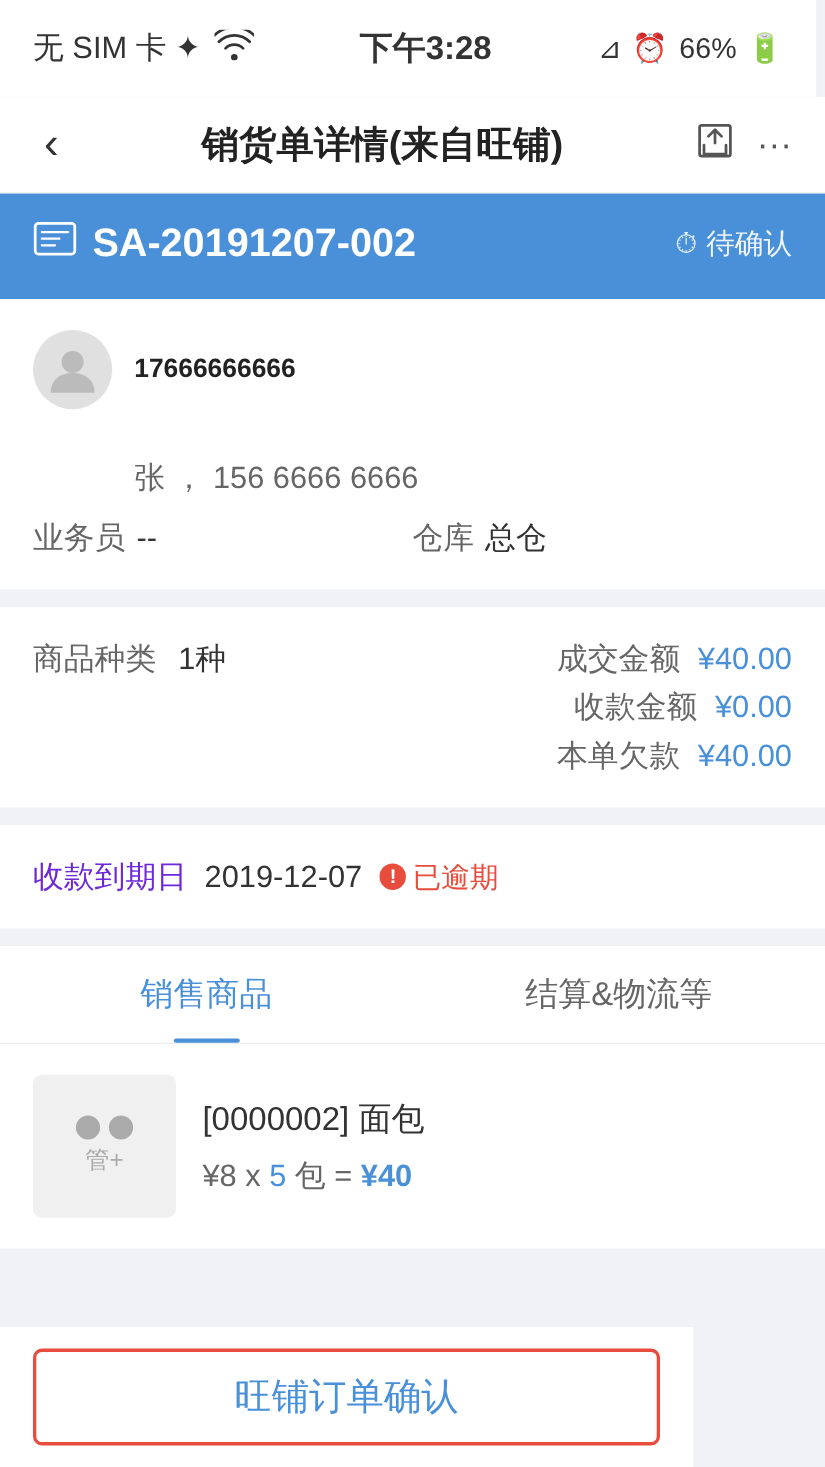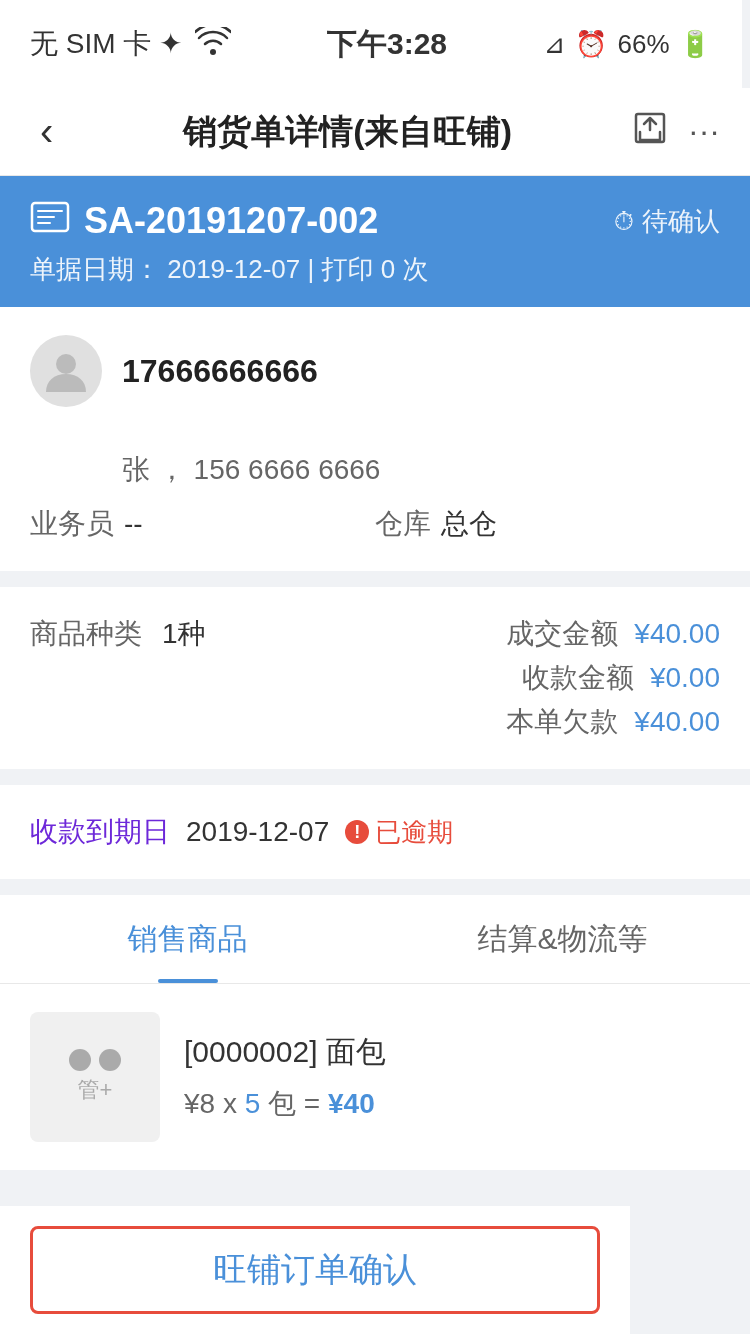--- a/index.html
+++ b/index.html
@@ -120,21 +120,21 @@
       border-radius: 50%;
       background: #e0e0e0;
       display: flex;
       align-items: center;
       justify-content: center;
       font-size: 40px;
       color: #999;
       flex-shrink: 0;
     }
     .customer-name {
-      font-size: 32px;
+      font-size: 24px;
       font-weight: 600;
       color: #222;
     }
     .customer-details {
       font-size: 28px;
       color: #666;
       margin-bottom: 16px;
       padding-left: 92px;
       margin-top: 44px;
     }
@@ -396,27 +396,20 @@
           <path d="M8 10h24M8 16h16M8 22h12" stroke="#fff" stroke-width="2" stroke-linecap="round"></path>
         </svg>
       </span>
       <span>SA-20191207-002</span>
     </div>
     <div class="order-status">
       <span>⏱</span>
       <span>待确认</span>
     </div>
   </div>
-  <div class="order-date">
-    <span>单据日期：</span>
-    <span>2019-12-07</span>
-    <span> | 打印 </span>
-    <span>0</span>
-    <span> 次</span>
-  </div>
 </div>
 
 <div class="customer-section card">
   <div class="customer-row">
     <div class="avatar">
       <svg width="50" height="50" viewBox="0 0 50 50" fill="none">
         <circle cx="25" cy="18" r="10" fill="#bbb"></circle>
         <path d="M5 46c0-11 8-18 20-18s20 7 20 18" fill="#bbb"></path>
       </svg>
     </div>

